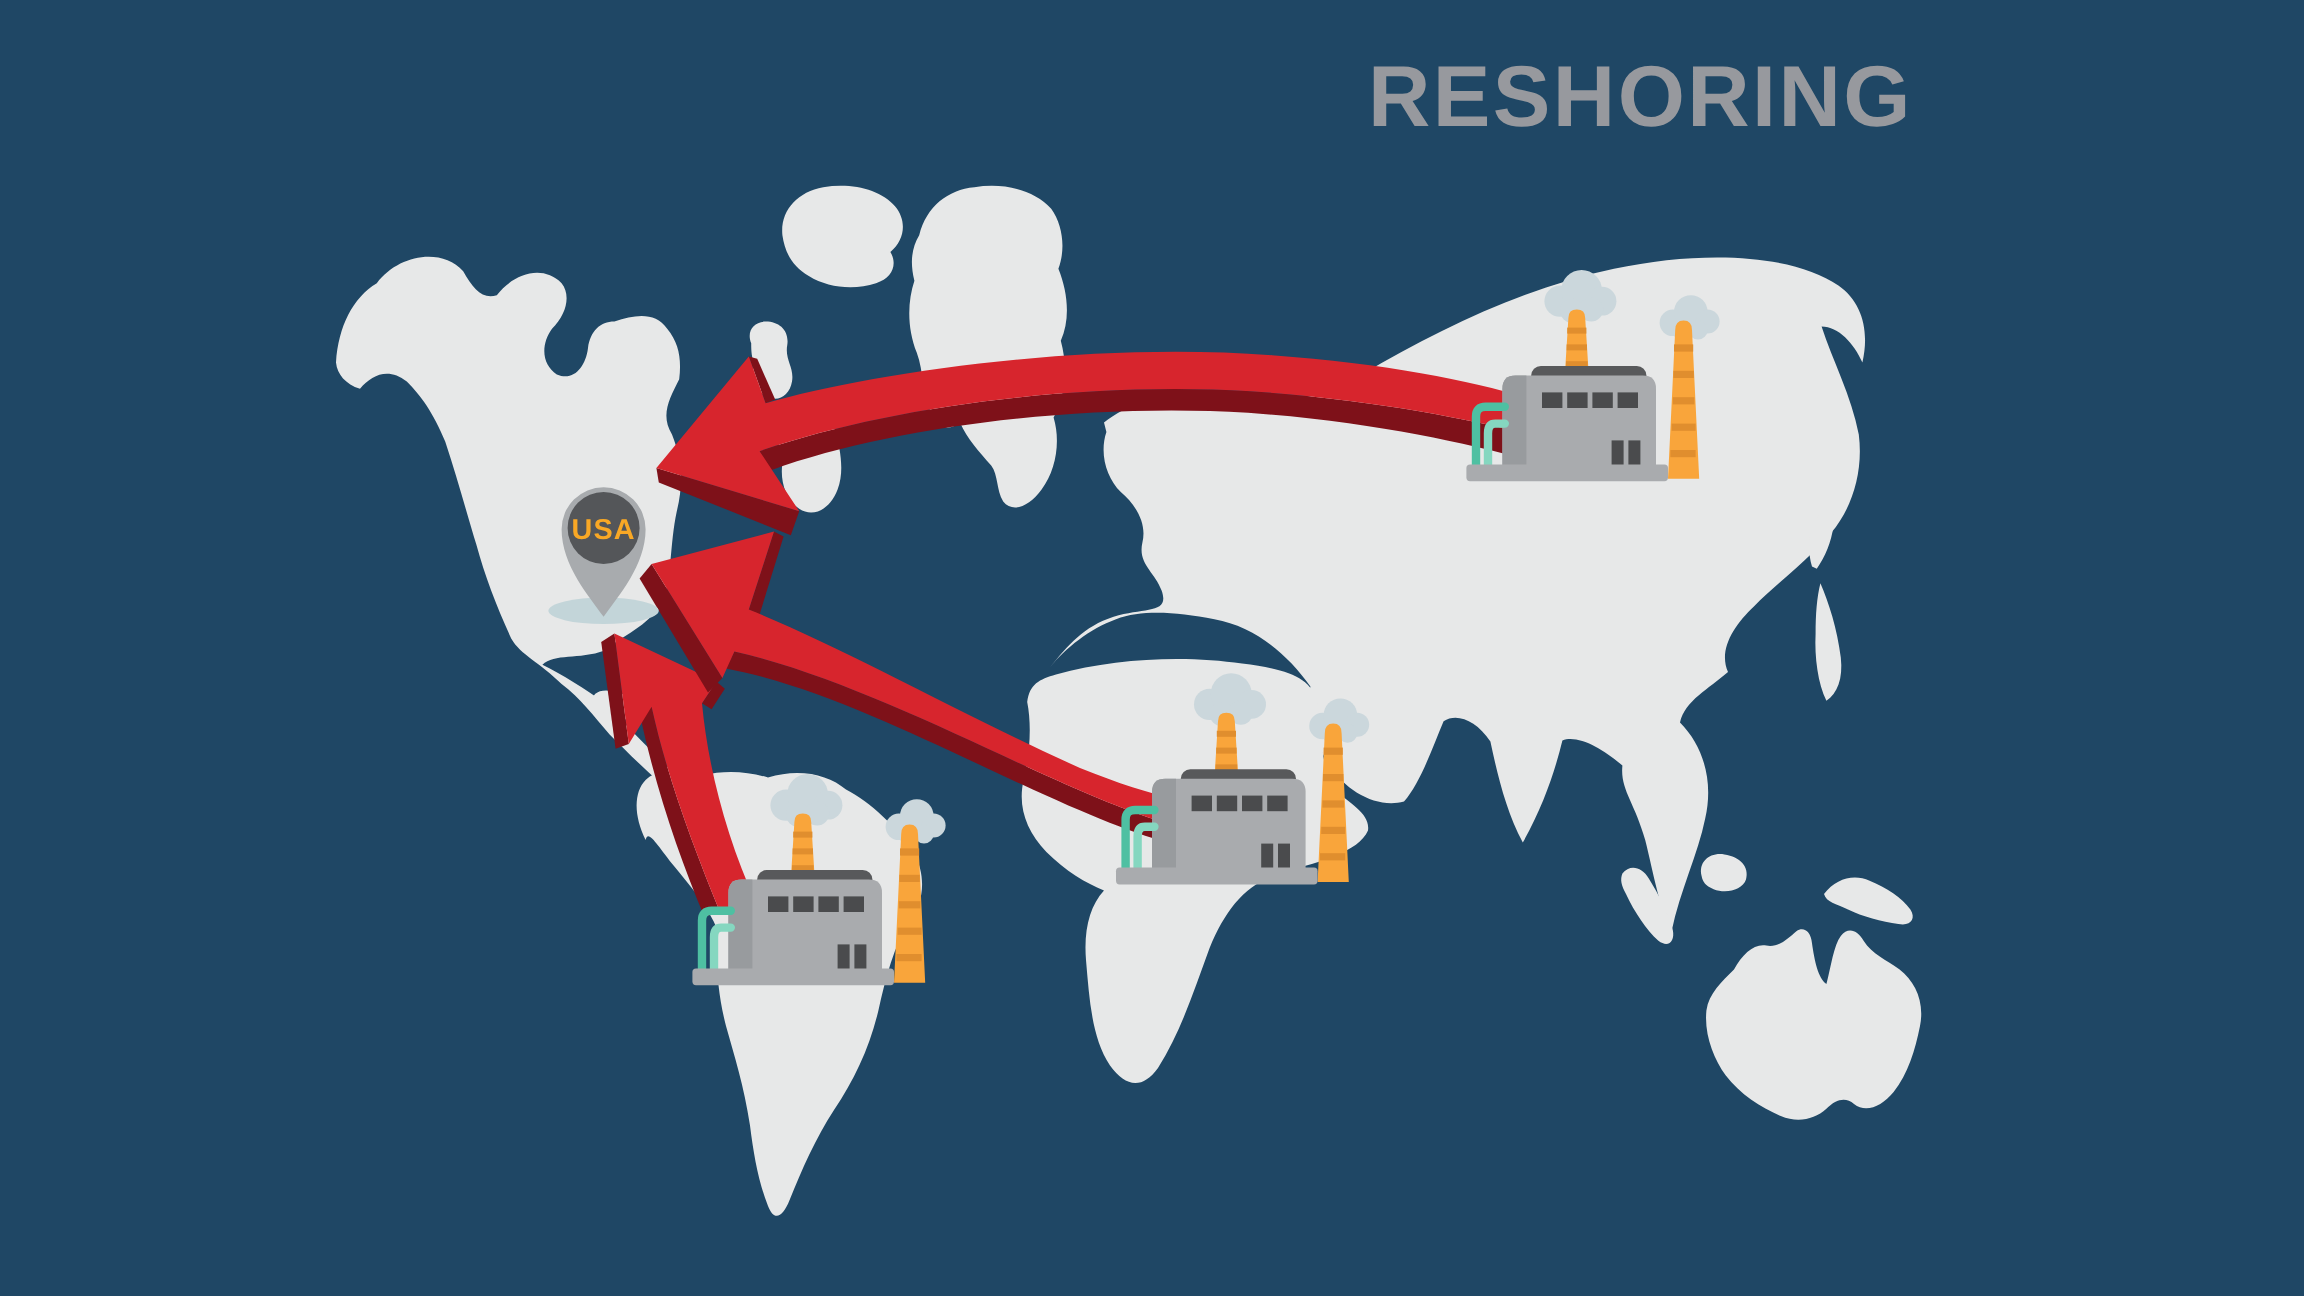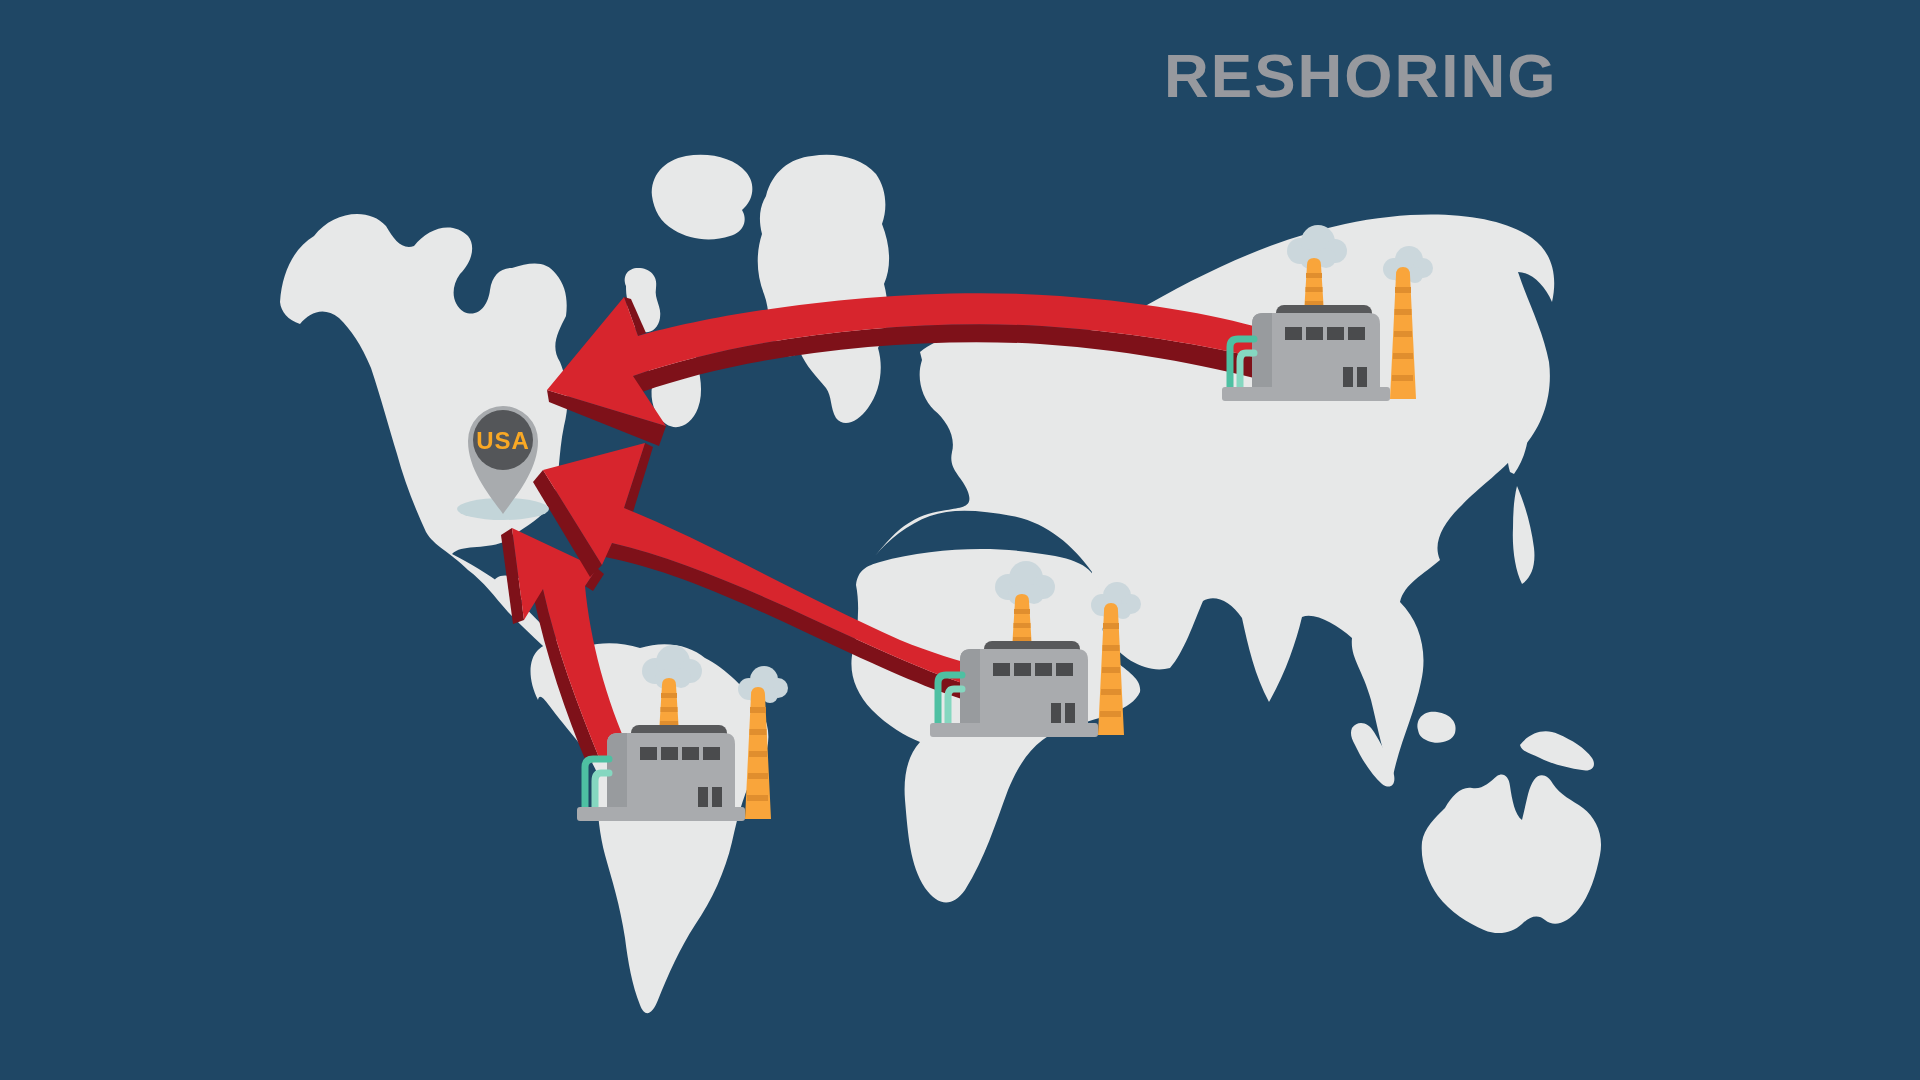--- a/index.html
+++ b/index.html
@@ -17,22 +17,22 @@
   .f-body{fill:var(--factory_body,#A9ABAE);}
   .f-shade{fill:var(--factory_shade,#989B9E);}
   .f-dark{fill:var(--factory_dark,#4A4B4D);}
   .f-pipe1{stroke:var(--pipe_dark,#4EC0A2);stroke-width:7;fill:none;stroke-linecap:round;}
   .f-pipe2{stroke:var(--pipe_light,#85D7C0);stroke-width:7;fill:none;stroke-linecap:round;}
   .pin-shadow{fill:var(--pin_shadow,#C3D5D9);}
   .pin-outer{fill:var(--pin_gray,#A8ABAE);}
   .pin-inner{fill:var(--pin_circle,#545659);}
   .pin-label{fill:var(--label_orange,#F9A825);font-weight:bold;font-size:24px;letter-spacing:1px;
              font-family:"Liberation Sans", sans-serif;}
-  .title{position:absolute;left:1164px;top:40px;width:700px;
-         font-size:62px;font-weight:800;letter-spacing:2px;
+  .title{position:absolute;left:1140px;top:40px;width:700px;
+         font-size:72px;font-weight:800;letter-spacing:2px;
          color:var(--title,#97999E);font-family:"Liberation Sans", sans-serif;}
 </style>
 </head>
 <body>
 
 <div class="stage">
 
   <svg width="1920" height="1080" viewBox="0 0 1920 1080">
 
     <defs>

